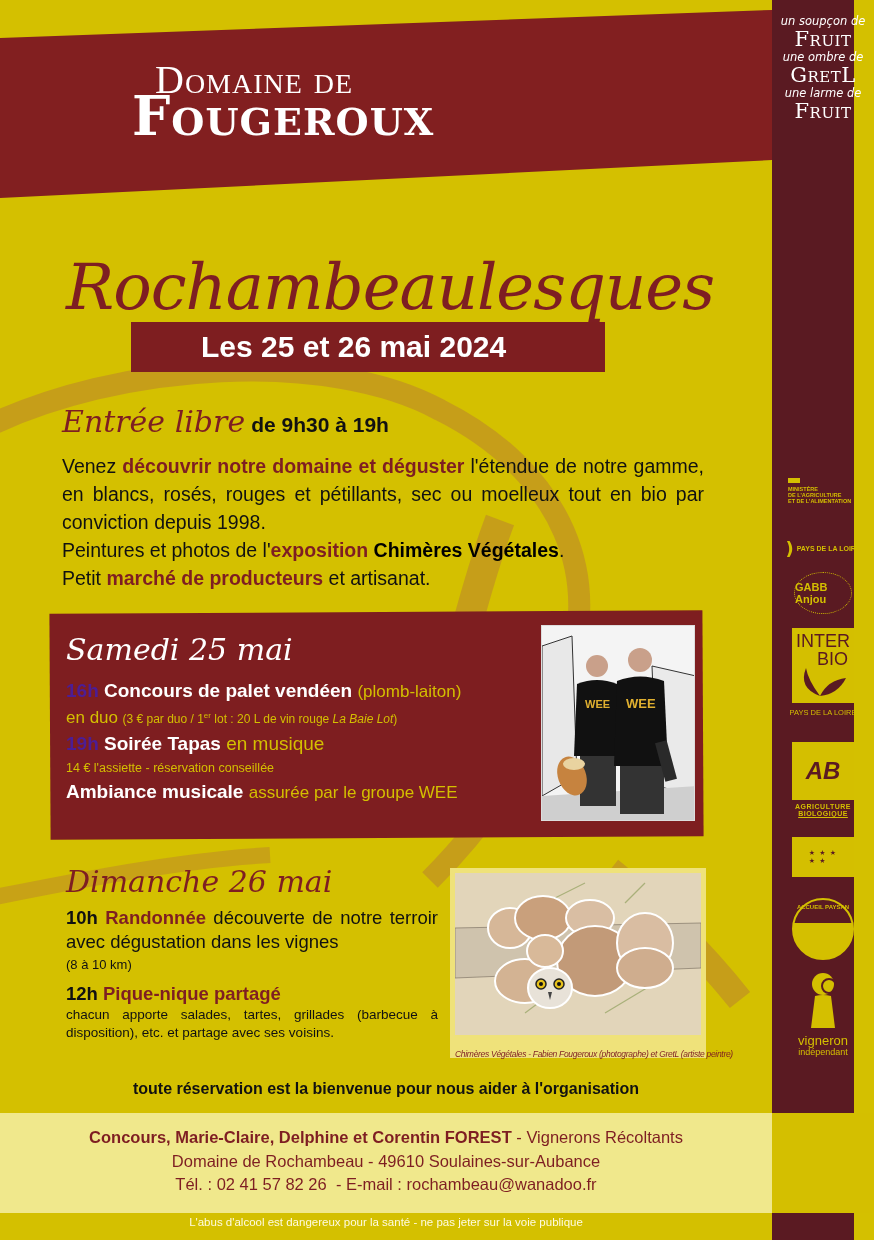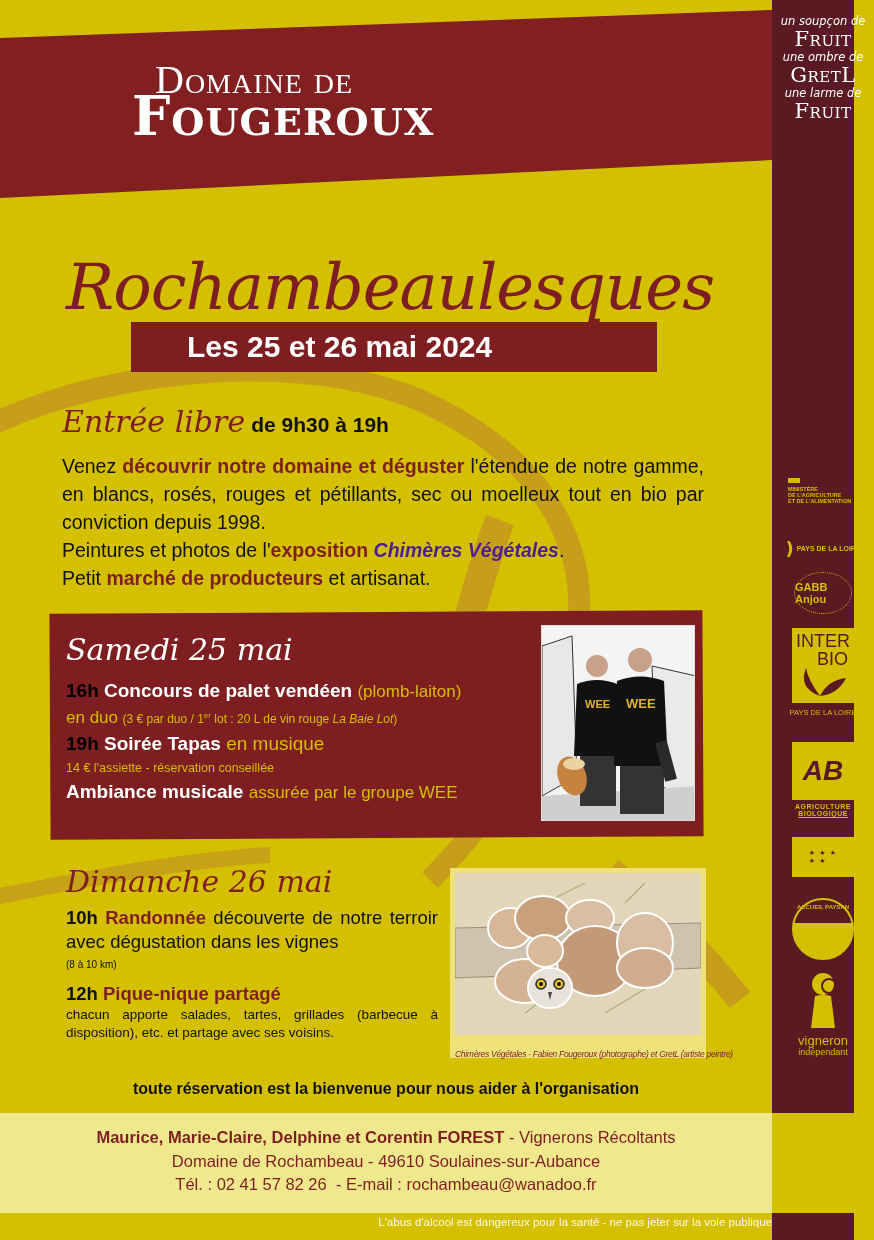--- a/index.html
+++ b/index.html
@@ -5,47 +5,47 @@
   *{box-sizing:border-box;margin:0;padding:0}
   html,body{width:874px;height:1240px;overflow:hidden;background:#d4bf00;font-family:"DejaVu Sans","Liberation Sans",sans-serif}
   #page{position:relative;width:874px;height:1240px;background:#d4c000;overflow:hidden}
   #bg-arcs{position:absolute;left:0;top:0;width:772px;height:1110px;pointer-events:none}
   #top-banner{position:absolute;left:0;top:0;width:772px;height:200px}
   .brand-small{position:absolute;left:155px;top:56px;font-family:Liberation Serif, serif;color:#fff;font-size:40px;letter-spacing:1px;font-weight:normal}
   .brand-big{position:absolute;left:132px;top:88px;font-family:"DejaVu Serif","Liberation Serif",serif;color:#fff;font-size:54px;font-weight:bold;letter-spacing:1px}
   .script{font-family:"DejaVu Serif","Liberation Serif",serif;font-style:italic;color:#7e1e22}
   .les{position:absolute;left:0;width:772px;top:200px;text-align:center;font-size:52px}
   .roch{position:absolute;left:60px;width:660px;top:250px;text-align:center;font-size:64px;letter-spacing:-1px}
-  .date-band{position:absolute;left:131px;top:322px;width:526px;height:50px;background:#7e1e20;color:#fff;font-family:"Liberation Sans",sans-serif;font-weight:bold;font-size:30px;line-height:50px;padding-left:56px}
+  .date-band{position:absolute;left:131px;top:322px;width:474px;height:50px;background:#7e1e20;color:#fff;font-family:"Liberation Sans",sans-serif;font-weight:bold;font-size:30px;line-height:50px;padding-left:70px}
   .entree{position:absolute;left:62px;top:404px;font-size:30px}
   .entree .hours{font-family:"Liberation Sans",sans-serif;font-style:normal;font-weight:bold;color:#111;font-size:21px;margin-left:6px}
   .intro{position:absolute;left:62px;top:452px;width:642px;font-family:"Liberation Sans",sans-serif;font-size:19.5px;line-height:28px;color:#111}
   .intro p{margin:0}
   .intro .just{text-align:justify;text-align-last:left}
   .hl{color:#7e1e22;font-weight:bold}
-  .hli{color:#4c1d95;font-weight:bold;font-style:italic}
+  .hli{color:#000000;font-weight:bold;}
   #sat-box{position:absolute;left:50px;top:612px;width:653px;height:226px;background:#7e1e20;transform:rotate(-0.3deg)}
   .sat-title{position:absolute;left:66px;top:632px;font-size:30px;color:#fff}
   .sat-lines{position:absolute;left:66px;top:678px;width:470px;font-family:"Liberation Sans",sans-serif;color:#fff}
   .sat-lines .row{white-space:nowrap}
   .y{color:#d4bf00}
-  .yb{color:#000000;font-weight:bold}
+  .yb{color:#4c1d95;font-weight:bold}
   .wb{color:#fff;font-weight:bold}
   #wee-photo{position:absolute;left:541px;top:625px;width:154px;height:196px;background:#f2f2f2;border:1px solid #ddd;overflow:hidden}
   .sun-title{position:absolute;left:66px;top:864px;font-size:30px}
   .sun-lines{position:absolute;left:66px;top:906px;width:372px;font-family:"Liberation Sans",sans-serif;color:#111}
   #expo-frame{position:absolute;left:450px;top:868px;width:256px;height:190px;background:#efe27a;padding:5px}
   #expo-img{width:246px;height:162px;background:#e4d6bc;position:relative;overflow:hidden}
   .expo-caption{font-family:"Liberation Sans",sans-serif;font-style:italic;font-size:8.5px;color:#7e1e22;text-align:center;margin-top:14px;white-space:nowrap;letter-spacing:-0.3px}
   .resa{position:absolute;left:0;width:772px;top:1080px;text-align:center;font-family:"Liberation Sans",sans-serif;font-weight:bold;color:#111;font-size:16px}
   #contact-band{position:absolute;left:0;top:1113px;width:772px;height:100px;background:#f0e88c}
   .c1{position:absolute;left:0;width:772px;top:1128px;text-align:center;font-family:"Liberation Sans",sans-serif;font-size:16.5px;color:#7e1e22;font-weight:bold}
   .c2,.c3{position:absolute;left:0;width:772px;text-align:center;font-family:"Liberation Sans",sans-serif;font-size:16.5px;color:#7e1e22}
   .c2{top:1152px}.c3{top:1175px}
-  .legal{position:absolute;left:0;width:772px;top:1216px;text-align:right;font-family:"Liberation Sans",sans-serif;font-size:11.5px;color:#fffbe0}
+  .legal{position:absolute;left:0;width:772px;top:1216px;text-align:center;font-family:"Liberation Sans",sans-serif;font-size:11.5px;color:#fffbe0}
   #sidebar{position:absolute;left:772px;top:0;width:82px;height:1240px;background:#5a1a22}
   .tag-small{font-family:"DejaVu Sans","Liberation Sans",sans-serif;font-style:italic;color:#fff;font-size:11.5px;text-align:center;line-height:14px}
   .tag-big{font-family:"DejaVu Serif","Liberation Serif",serif;color:#fff;font-size:21px;text-align:center;line-height:22px;letter-spacing:0.5px}
   .logo{position:absolute;left:0;width:102px;display:flex;flex-direction:column;align-items:center;color:#d4bf00}
   .logo-txt{font-family:"Liberation Sans",sans-serif;color:#d4bf00}
 </style>
 </head>
 <body>
 
 <div id="page">
@@ -117,21 +117,21 @@
       <ellipse cx="32" cy="138" rx="11" ry="6" fill="#e9d3a0"></ellipse>
       <rect x="118" y="115" width="12" height="40" fill="#2a2a2a" transform="rotate(-15 124 135)"></rect>
     </svg>
   </div>
 
   <div class="sun-title script">Dimanche 26 mai</div>
   <div class="sun-lines">
     <div style="font-size:18.5px;line-height:24px;text-align:justify;text-align-last:left">
       <b>10h</b> <b class="hl">Randonnée</b><span> découverte de notre terroir avec dégustation dans les vignes</span>
     </div>
-    <div style="font-size:10px;line-height:22px;margin-bottom:6px">(8 à 10 km)</div>
+    <div style="font-size:13px;line-height:22px;margin-bottom:6px">(8 à 10 km)</div>
     <div style="font-size:18.5px;line-height:24px">
       <b>12h</b> <b class="hl">Pique-nique partagé</b>
     </div>
     <div style="font-size:13.5px;line-height:18px;text-align:justify;text-align-last:left">chacun apporte salades, tartes, grillades (barbecue à disposition), etc. et partage avec ses voisins.</div>
   </div>
 
   <div id="expo-frame">
     <div id="expo-img">
       <svg width="246" height="162" viewBox="0 0 246 162">
         <rect width="246" height="162" fill="#e2d5ba"></rect>
@@ -158,21 +158,21 @@
         <circle cx="86" cy="111" r="2" fill="#111"></circle>
           <circle cx="104" cy="111" r="2" fill="#111"></circle>
         <path d="M93 119 L95 127 L97 119Z" fill="#444"></path>
       </svg>
     </div>
     <div class="expo-caption">Chimères Végétales - Fabien Fougeroux (photographe) et GretL (artiste peintre)</div>
   </div>
 
   <div class="resa">toute réservation est la bienvenue pour nous aider à l'organisation</div>
   <div id="contact-band"></div>
-  <div class="c1"><span>Maurice, Marie-Claire, Delphine et Corentin FOREST</span><span style="font-weight:normal"> - Vignerons Récoltants</span></div>
+  <div class="c1"><span>Concours, Marie-Claire, Delphine et Corentin FOREST</span><span style="font-weight:normal"> - Vignerons Récoltants</span></div>
   <div class="c2">Domaine de Rochambeau - 49610 Soulaines-sur-Aubance</div>
   <div class="c3"><span>Tél. : </span><span>02 41 57 82 26</span><span style="white-space:pre">  - E-mail : </span><span>rochambeau@wanadoo.fr</span></div>
   <div class="legal">L'abus d'alcool est dangereux pour la santé - ne pas jeter sur la voie publique</div>
 
   <div id="sidebar">
     <div style="position:absolute;top:14px;left:0;width:102px">
       <div class="tag-small">un soupçon de</div>
       <div class="tag-big" style="font-variant:small-caps">Fruit</div>
       <div class="tag-small">une ombre de</div>
       <div class="tag-big" style="font-variant:small-caps">GretL</div>
@@ -205,21 +205,21 @@
         <svg width="50" height="30" viewBox="0 0 50 30">
             <path d="M8 0 Q0 20 22 28 Q10 12 8 0Z" fill="#5a1a22"></path>
             <path d="M22 28 Q40 26 48 10 Q30 12 22 28Z" fill="#5a1a22"></path>
           </svg>
       </div>
       <div class="logo-txt" style="font-size:7.5px;margin-top:5px">PAYS DE LA LOIRE</div>
     </div>
 
     <div class="logo" style="top:742px">
       <div style="width:62px;height:58px;background:#d4bf00;display:flex;align-items:center;justify-content:center">
-        <span style="font-family:'Liberation Sans',sans-serif;color:#5a1a22;font-size:28px;font-weight:bold;font-style:italic">AB</span>
+        <span style="font-family:'Liberation Sans',sans-serif;color:#5a1a22;font-size:24px;font-weight:bold;font-style:italic">AB</span>
       </div>
       <div class="logo-txt" style="font-size:7px;font-weight:bold;letter-spacing:0.5px;margin-top:3px">AGRICULTURE</div>
       <div class="logo-txt" style="font-size:7px;font-weight:bold;letter-spacing:0.5px;text-decoration:underline">BIOLOGIQUE</div>
     </div>
 
     <div class="logo" style="top:837px">
       <div style="width:62px;height:40px;background:#d4bf00;display:flex;align-items:center;justify-content:center;color:#5a1a22;font-size:7px;letter-spacing:1px">★ ★ ★<br>★ ★</div>
     </div>
 
     <div class="logo" style="top:898px">

